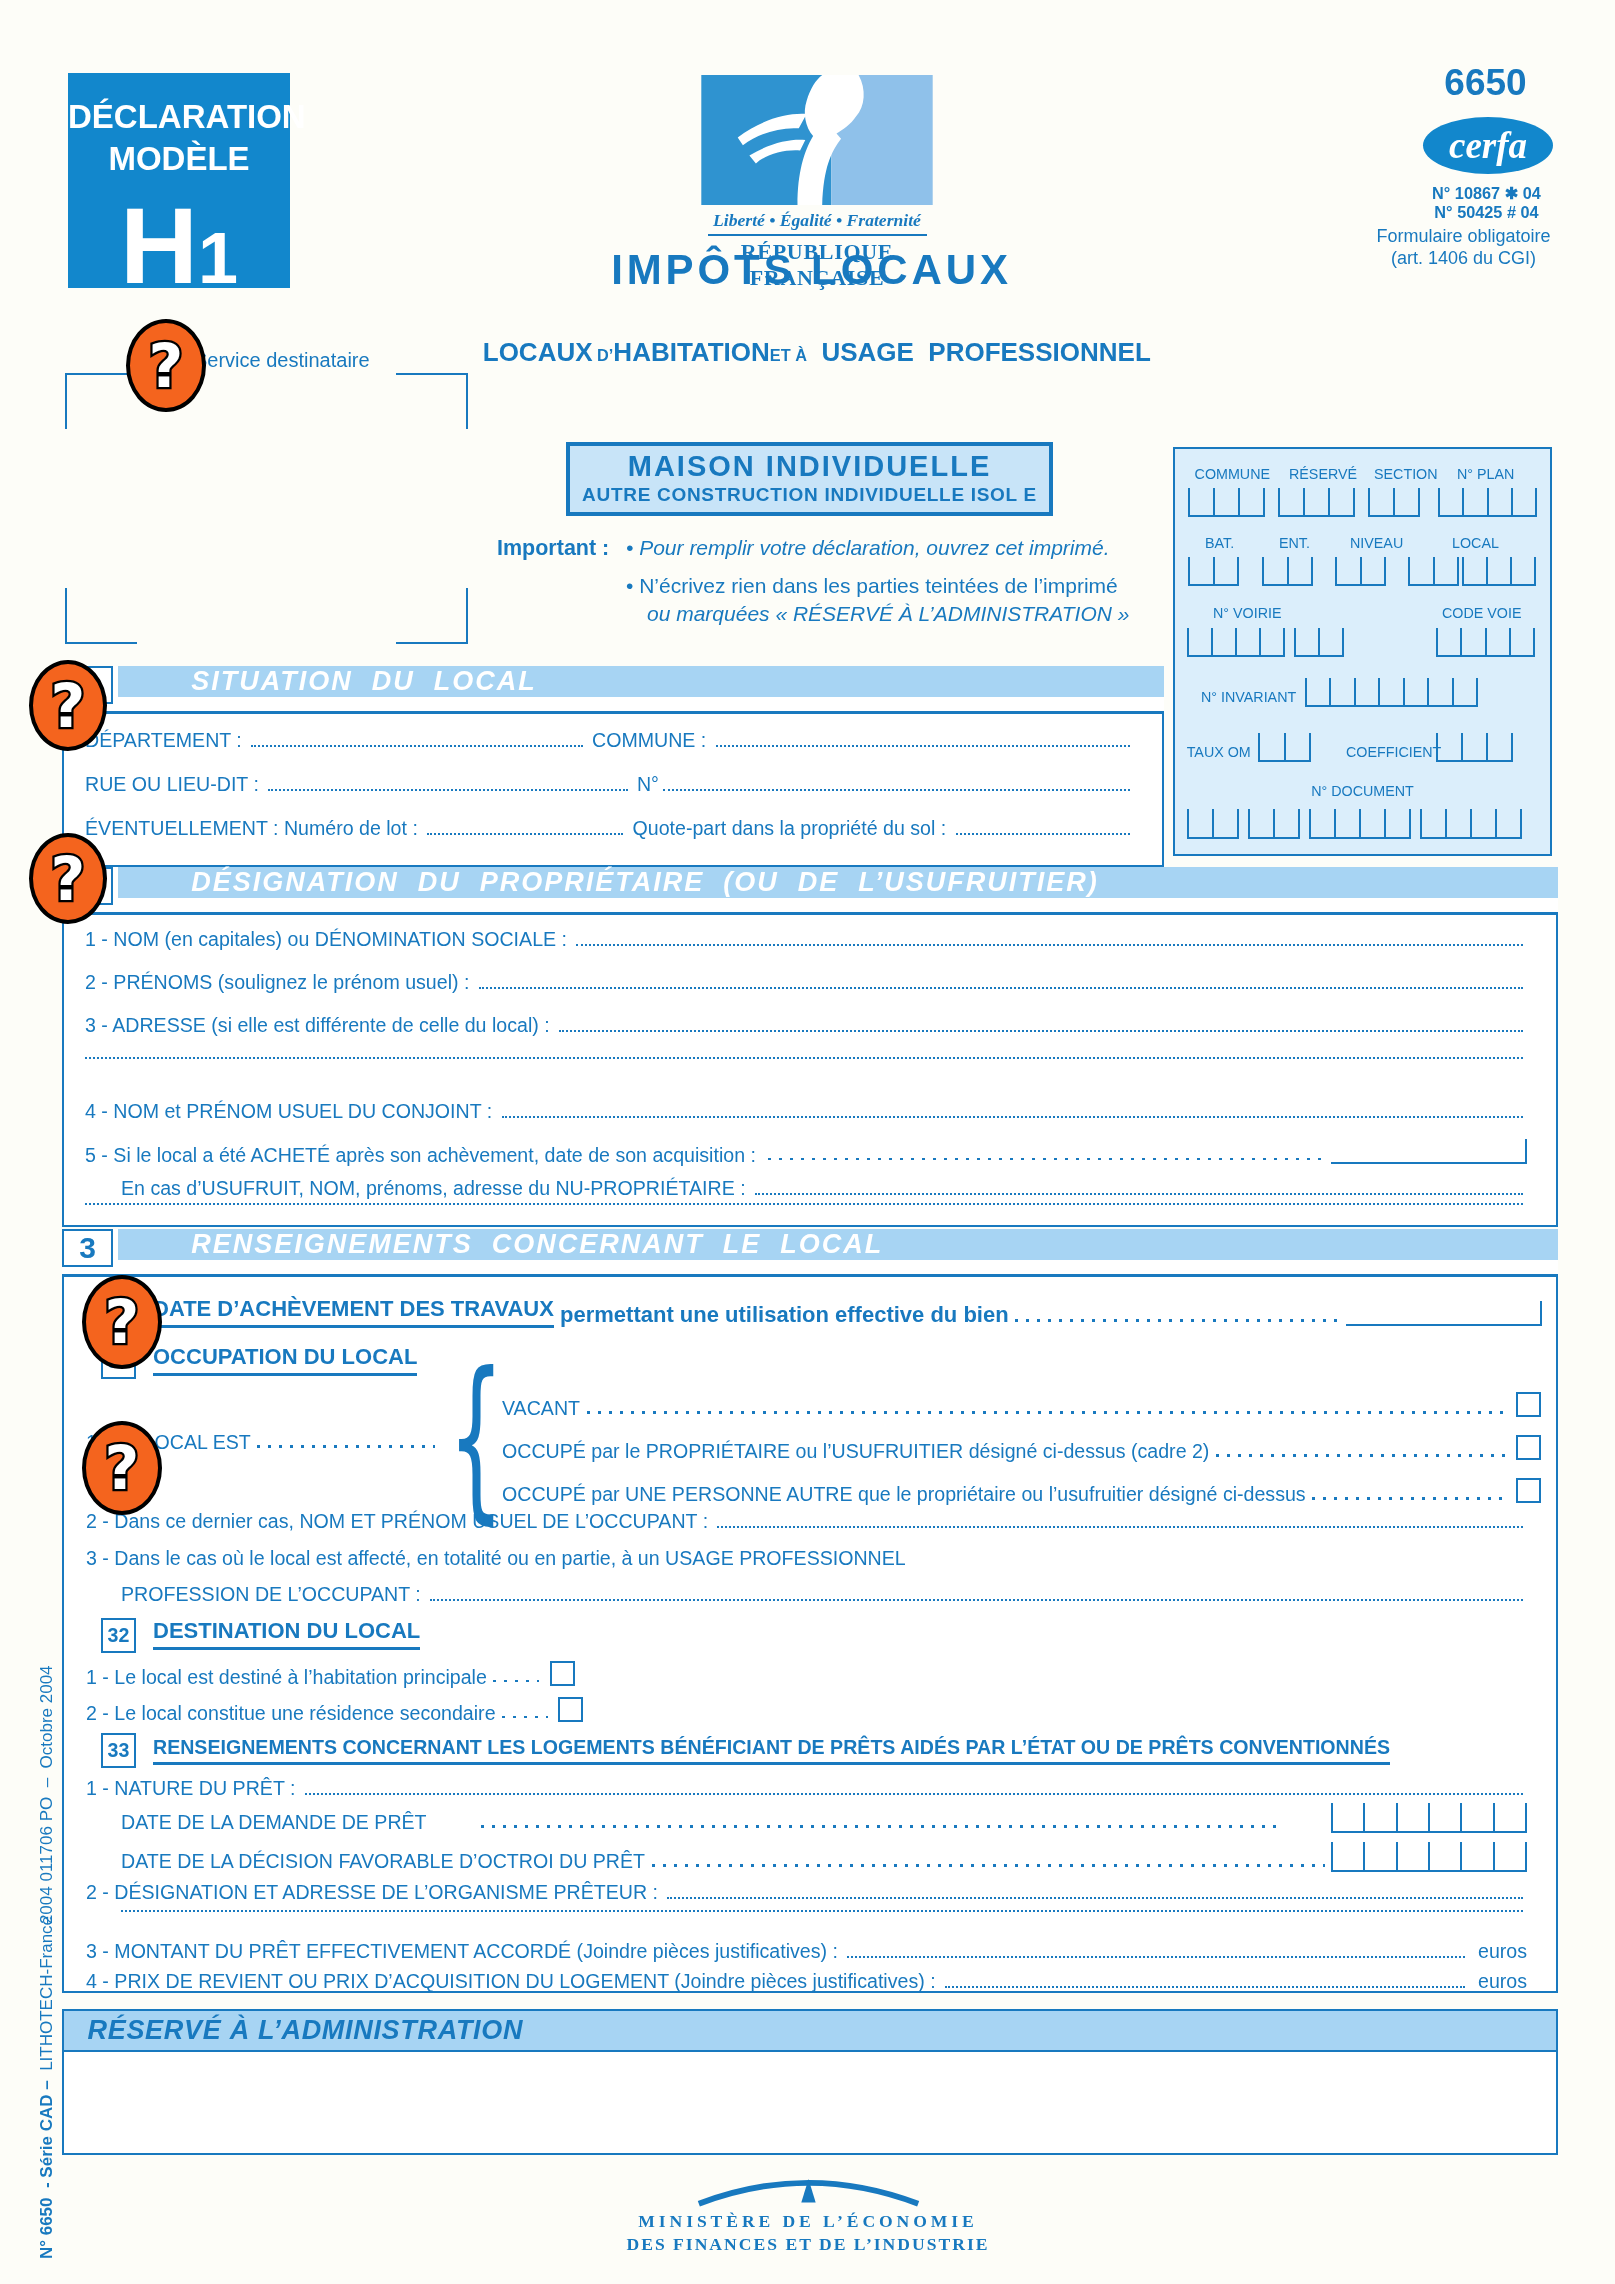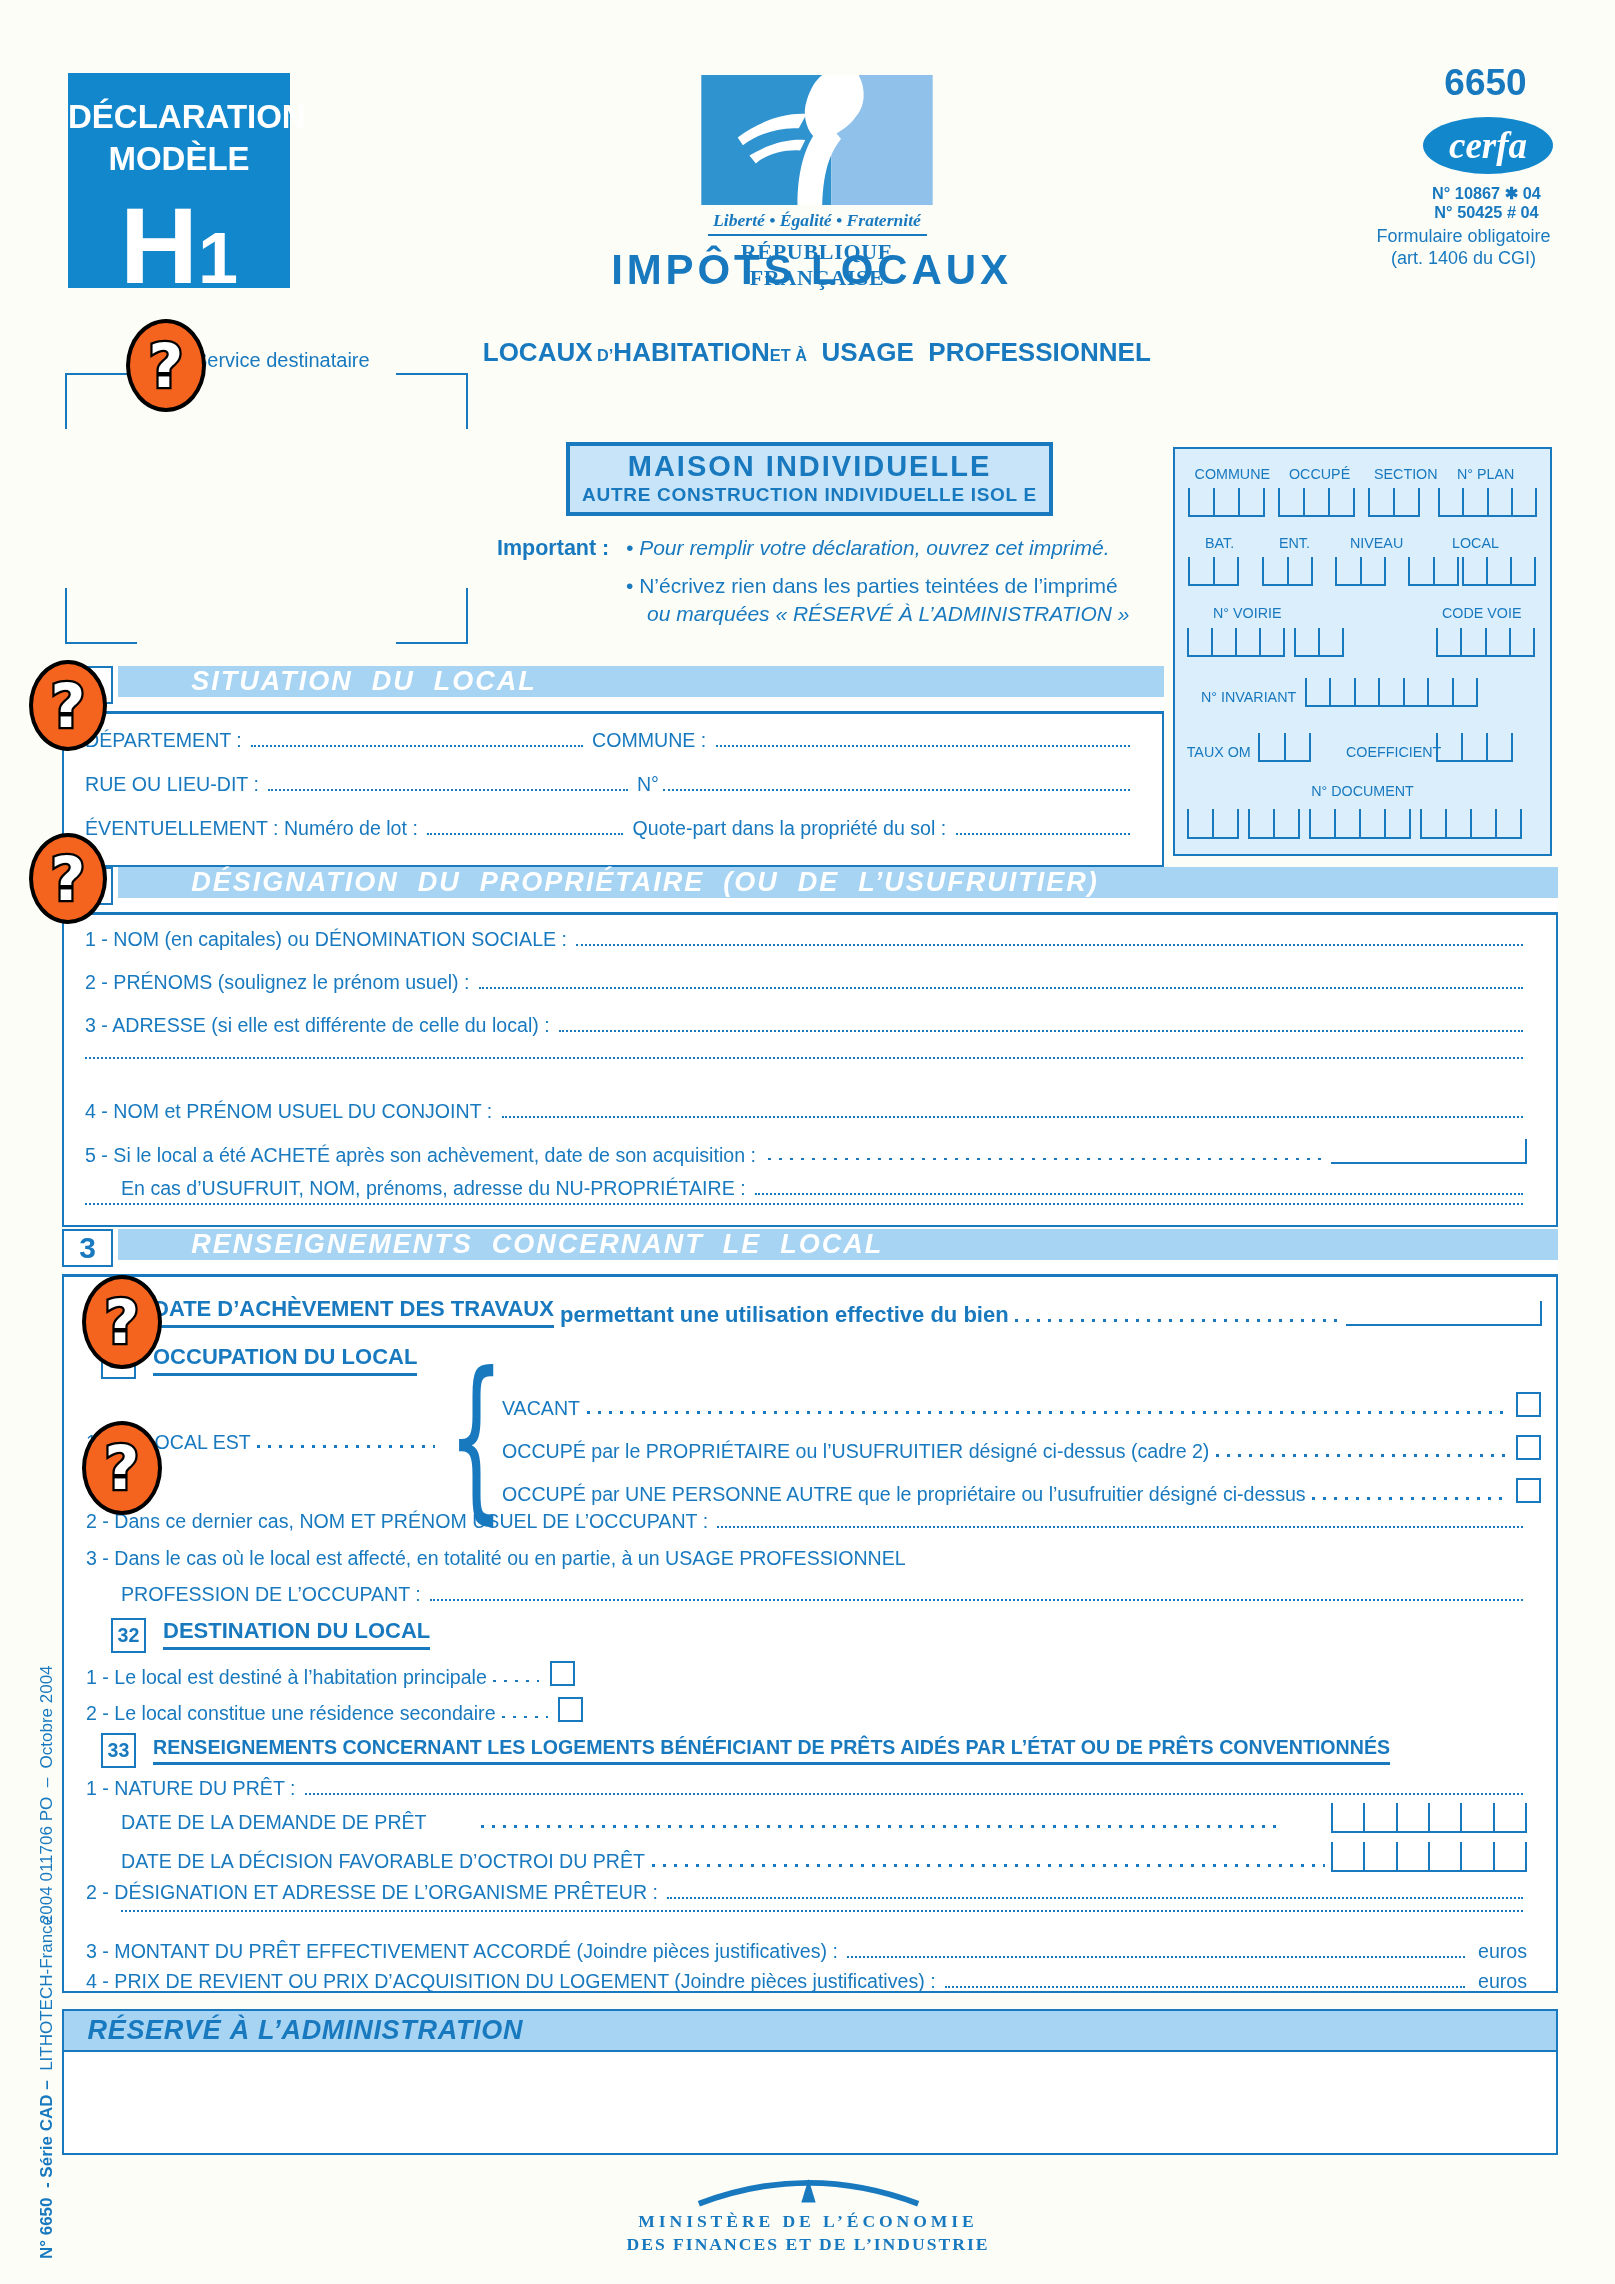--- a/index.html
+++ b/index.html
@@ -101,21 +101,21 @@
     <div style="font-size:19px;font-weight:700;letter-spacing:0.7px;color:var(--blue);margin-top:1.3px;">AUTRE  CONSTRUCTION  INDIVIDUELLE ISOL E</div>
   </div>
 
   <div class="abs" style="left:497px;top:536px;font-size:21.5px;font-weight:700;color:var(--blue);">Important :</div>
   <div class="abs" style="left:626px;top:536px;width:652px;font-size:21px;font-style:italic;color:var(--blue);">•  Pour remplir votre déclaration, ouvrez cet imprimé.</div>
   <div class="abs" style="left:626px;top:574px;width:652px;font-size:21px;color:var(--blue);">•  N’écrivez rien dans les parties teintées de l’imprimé</div>
   <div class="abs" style="left:647px;top:602px;width:652px;font-size:21px;font-style:italic;color:var(--blue);">ou marquées « RÉSERVÉ À L’ADMINISTRATION »</div>
 
   <div class="abs" style="left:1173px;top:447px;width:379px;height:409px;background:var(--panel);border:2.6px solid var(--blue);">
     <div class="plab" style="left:19.6px;top:17px;">COMMUNE</div>
-    <div class="plab" style="left:114px;top:17px;">OCCUPÉ</div>
+    <div class="plab" style="left:114px;top:17px;">RÉSERVÉ</div>
     <div class="plab" style="left:199px;top:17px;">SECTION</div>
     <div class="plab" style="left:282px;top:17px;">N° PLAN</div>
     <div class="comb pcomb" style="left:13px;top:39px;width:77px;">
         <i></i>
         <i></i>
         <i></i>
       </div>
     <div class="comb pcomb" style="left:103px;top:39px;width:77px;">
         <i></i>
         <i></i>
@@ -332,21 +332,21 @@
     <span class="dots"></span>
   </div>
   <div class="frow" style="left:86px;top:1547px;width:1441px;">
     <span class="lb">3 - Dans le cas où le local est affecté, en totalité ou en partie, à un USAGE PROFESSIONNEL</span>
   </div>
   <div class="frow" style="left:121px;top:1583px;width:1406px;">
     <span class="lb">PROFESSION DE L’OCCUPANT : </span>
     <span class="dots"></span>
   </div>
 
-  <div class="frow" style="left:111px;top:1618px;align-items:flex-end;">
+  <div class="frow" style="left:101px;top:1618px;align-items:flex-end;">
     <span class="subnum">32</span>
     <span class="bold34 subu">DESTINATION DU LOCAL</span>
   </div>
   <div class="frow" style="left:86px;top:1661px;width:430px;">
     <span class="lb">1 - Le local est destiné à l’habitation principale</span>
     <span class="sdots" style="width:46px;flex:none;"></span>
     <span class="cb"></span>
   </div>
   <div class="frow" style="left:86px;top:1697px;width:430px;">
     <span class="lb">2 - Le local constitue une résidence secondaire</span>

